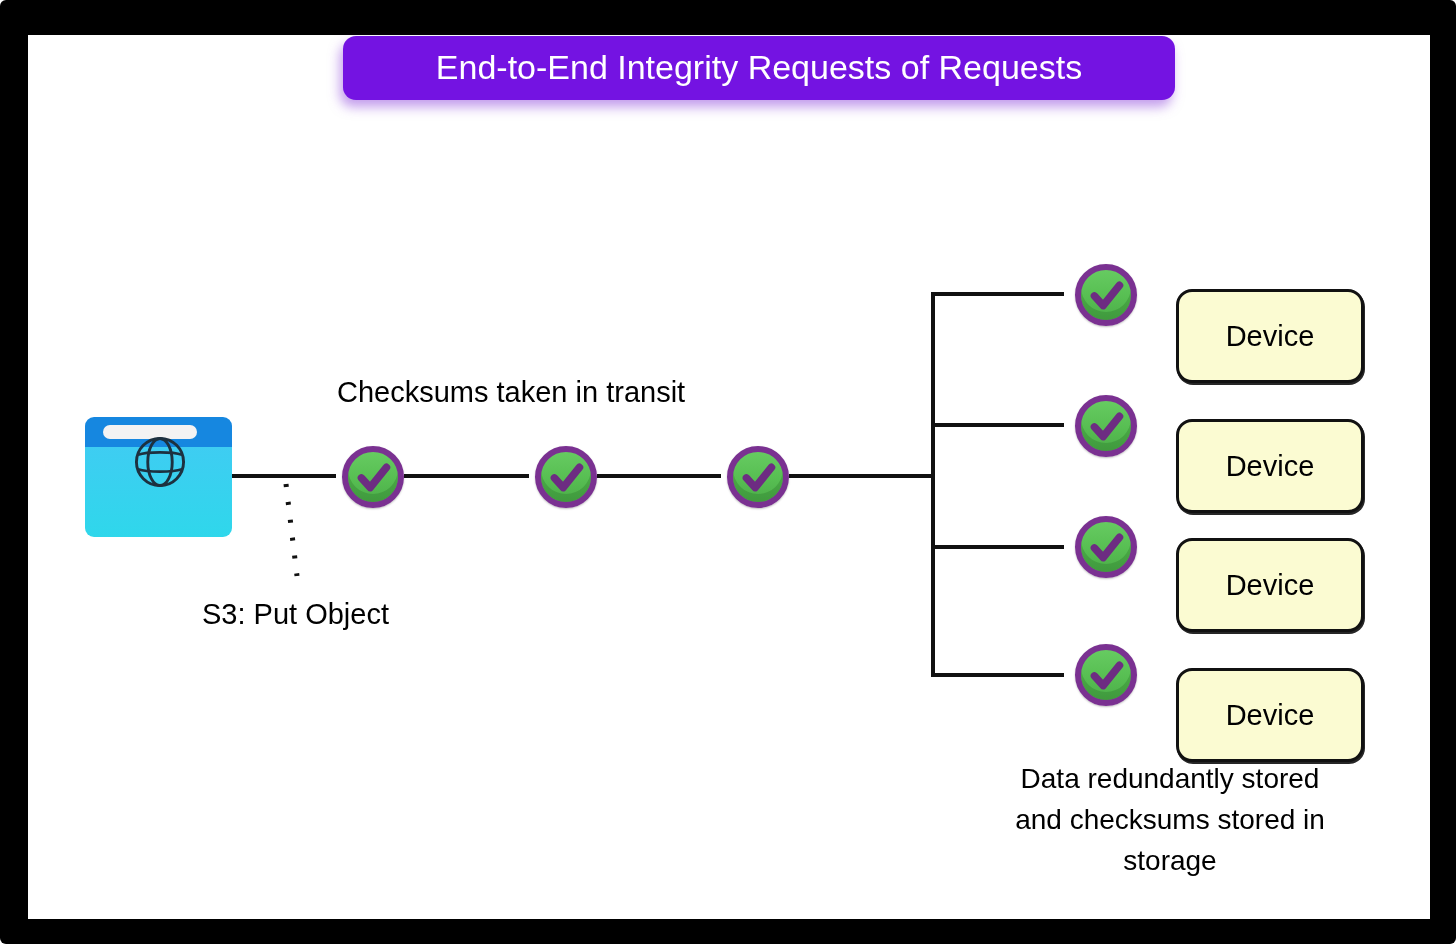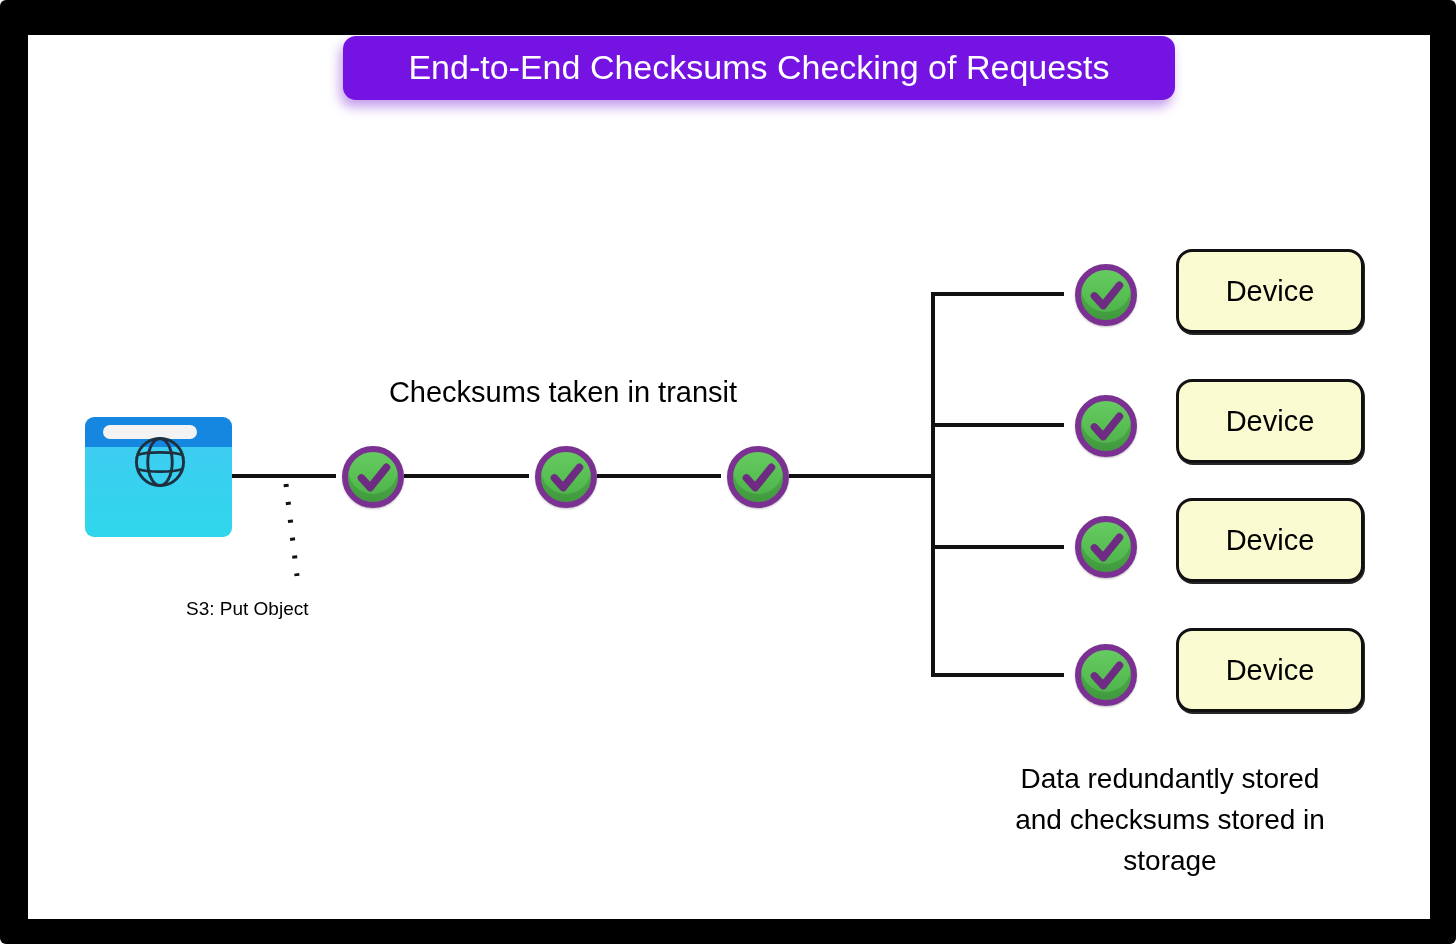--- a/index.html
+++ b/index.html
@@ -34,31 +34,31 @@
   .check-node{
     position:absolute;width:62px;height:62px;box-sizing:border-box;z-index:2;
     border:6px solid var(--node-ring,#7A3191);border-radius:50%;
     background:linear-gradient(180deg,#66CB61 0%,var(--node-fill,#57BE52) 55%,#4CAD49 100%);
     box-shadow:inset 0 -8px 0 rgba(23,87,22,0.22), 0 1px 2px rgba(0,0,0,0.25);
   }
   .check-node svg{position:absolute;left:2px;top:2px;width:46px;height:46px;}
   .check-node path{stroke:var(--node-check,#6D2C82);stroke-width:8;fill:none;stroke-linecap:round;stroke-linejoin:round;}
 
   .device{
-    position:absolute;left:1176px;width:188px;height:84px;box-sizing:border-box;z-index:2;
+    position:absolute;left:1176px;width:188px;height:94px;box-sizing:border-box;z-index:2;
     background:var(--device-fill,#FBFBD2);
     border:3px solid var(--device-border,#111);border-radius:16px;
     box-shadow:1px 2px 0 rgba(0,0,0,0.85);
     display:flex;align-items:center;justify-content:center;
-    font-size:29px;color:#000;
+    font-size:29px;color:#000;margin-top:40px;
   }
 
   .lbl{position:absolute;color:#000;z-index:2;}
-  .lbl-transit{left:337px;top:376px;width:452px;text-align:center;font-size:29px;}
-  .lbl-s3{left:186px;top:598px;font-size:19px;}
+  .lbl-transit{left:337px;top:376px;width:452px;font-size:29px;}
+  .lbl-s3{left:202px;top:598px;font-size:29px;}
   .lbl-storage{left:989px;top:758px;width:362px;text-align:center;font-size:28px;line-height:41px;}
 </style>
 </head>
 <body>
 
 <div class="page">
   <div class="canvas"></div>
 
   <svg class="connectors" width="1456" height="944" aria-hidden="true">
     <defs>
@@ -70,21 +70,21 @@
     <path d="M404 476 H529" marker-end="url(#ah)"></path>
     <path d="M597 476 H721" marker-end="url(#ah)"></path>
     <path d="M789 476 H933 M933 292 V677"></path>
     <path d="M933 294 H1064" marker-end="url(#ah)"></path>
     <path d="M933 425 H1064" marker-end="url(#ah)"></path>
     <path d="M933 547 H1064" marker-end="url(#ah)"></path>
     <path d="M933 675 H1064" marker-end="url(#ah)"></path>
     <path class="dotted" d="M286 484 L297 576"></path>
   </svg>
 
-  <div class="banner">End-to-End Checksums Checking of Requests</div>
+  <div class="banner">End-to-End Integrity Requests of Requests</div>
 
   <div class="browser">
     <div class="browser-body"></div>
     <div class="browser-top">
       <div class="browser-addressbar"></div>
     </div>
     <svg class="globe" viewBox="0 0 64 64">
       <circle cx="32" cy="32" r="26"></circle>
       <ellipse cx="32" cy="32" rx="13.5" ry="26"></ellipse>
       <path d="M7.8 24 C18 20.5, 46 20.5, 56.2 24"></path>

